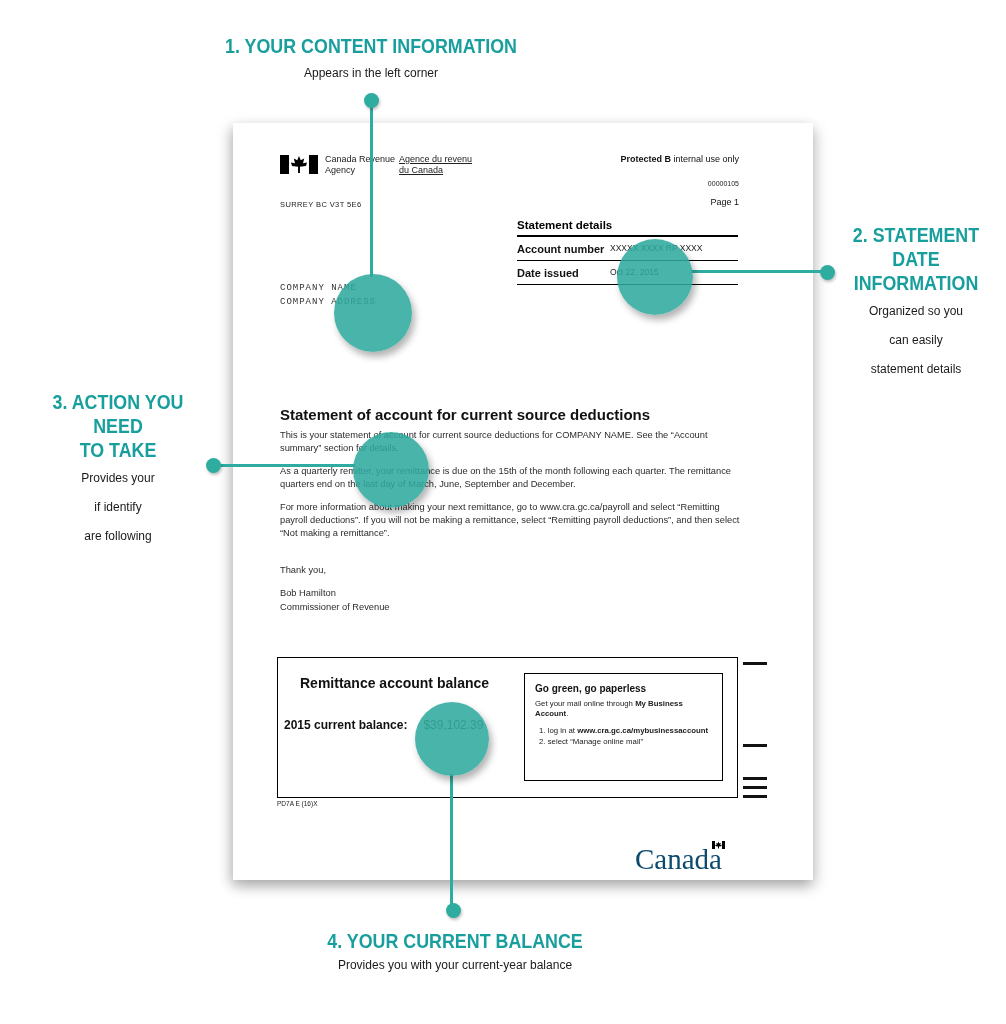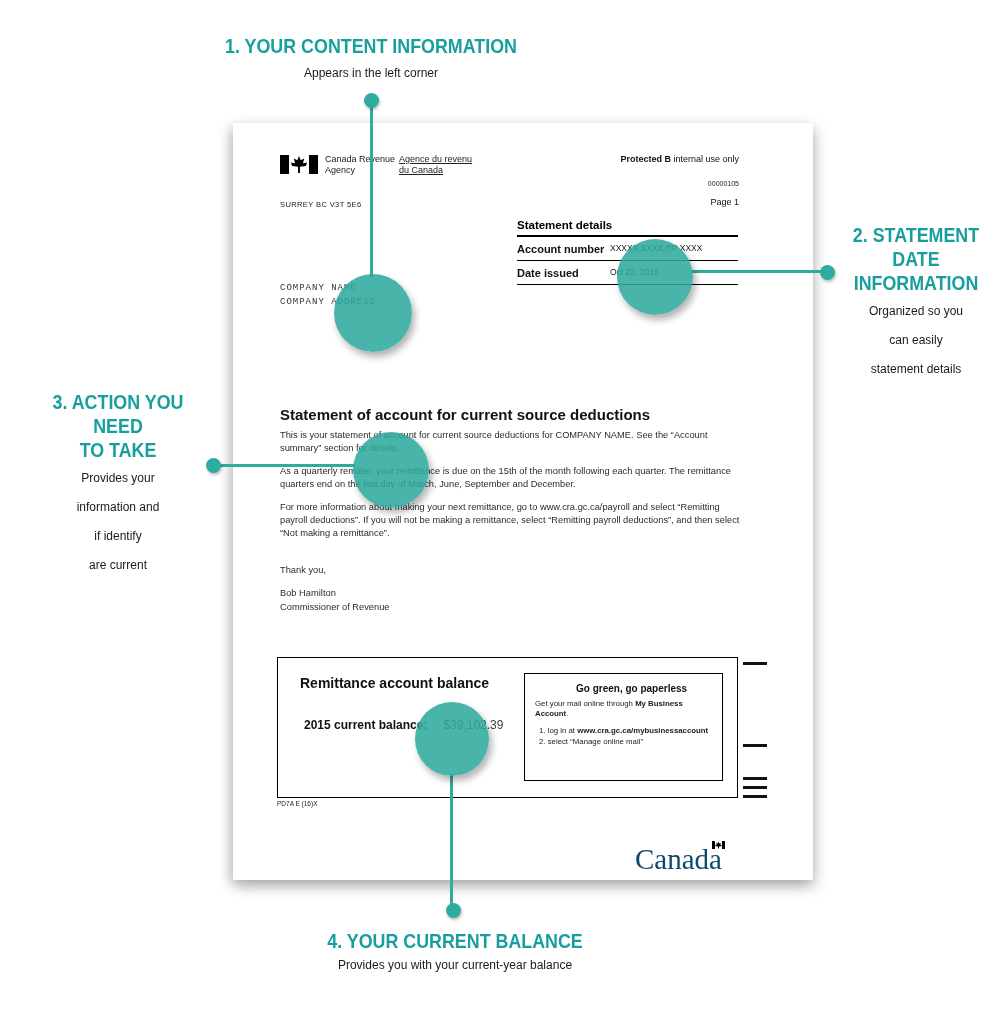--- a/index.html
+++ b/index.html
@@ -45,26 +45,26 @@
 
   .letter-heading { left: 47px; top: 283px; font-size: 15px; font-weight: bold; color: #111; }
   .letter-body { left: 47px; top: 306px; width: 464px; font-size: 9.3px; line-height: 1.4; color:#2b2b2b; }
   .letter-body p { margin: 0 0 10px 0; }
   .letter-body p.gap-after { margin-bottom: 24px; }
   .closing { margin: 0 0 9px 0; }
   .signature { white-space: pre-line; line-height: 1.45; }
 
   .balance-box { left: 44px; top: 534px; width: 459px; height: 139px; border: 1.5px solid #000; }
   .balance-title { left: 22px; top: 17px; font-size: 14px; font-weight: bold; color: #111; }
-  .balance-row { left: 26px; top: 60px; display: flex; gap: 16px; align-items: center; }
+  .balance-row { left: 6px; top: 60px; display: flex; gap: 16px; align-items: center; }
   .balance-label { font-size: 12px; font-weight: bold; color:#111; }
   .balance-value { font-size: 12px; color:#404040; }
 
   .paperless-box { left: 246px; top: 15px; width: 199px; height: 108px; border: 1.5px solid #000; padding: 9px 10px; box-sizing: border-box; }
-  .paperless-title { font-size: 10px; font-weight: bold; color:#111; margin-bottom: 5px; margin-left: 41px; }
+  .paperless-title { font-size: 10px; font-weight: bold; color:#111; margin-bottom: 5px; }
   .paperless-intro { font-size: 7.8px; line-height: 1.3; color:#222; margin-bottom: 7px; }
   .paperless-steps { font-size: 7.8px; line-height: 1.4; color:#222; margin-left: 4px; }
 
   .form-code { left: 44px; top: 677px; font-size: 6.5px; color:#222; }
   .wordmark { left: 402px; top: 720px; font-family: "Liberation Serif", serif; font-size: 29px; color: #0c4a6e; letter-spacing: 0px; }
   .wm-flag { position: absolute; right: -3px; top: -2px; width: 13px; height: 8px; }
 
   .mark { left: 510px; width: 24px; height: 3px; background: #111; }
   .mark-1 { top: 539px; } .mark-2 { top: 621px; }
   .mark-3 { top: 654px; } .mark-4 { top: 663px; } .mark-5 { top: 672px; }
@@ -208,21 +208,20 @@
   <div class="callout-title">INFORMATION</div>
   <div class="callout-desc">Organized so you</div>
   <div class="callout-desc">can easily</div>
   <div class="callout-desc">statement details</div>
 </div>
 
 <div class="abs callout callout-3">
   <div class="callout-title">3. ACTION YOU NEED</div>
   <div class="callout-title">TO TAKE</div>
   <div class="callout-desc">Provides your</div>
-  <div class="callout-desc">information and</div>
   <div class="callout-desc">if identify</div>
-  <div class="callout-desc">are current</div>
+  <div class="callout-desc">are following</div>
 </div>
 
 <div class="abs callout callout-4">
   <div class="callout-title">4. YOUR CURRENT BALANCE</div>
   <div class="callout-desc">Provides you with your current-year balance</div>
 </div>
 
 </body></html>

